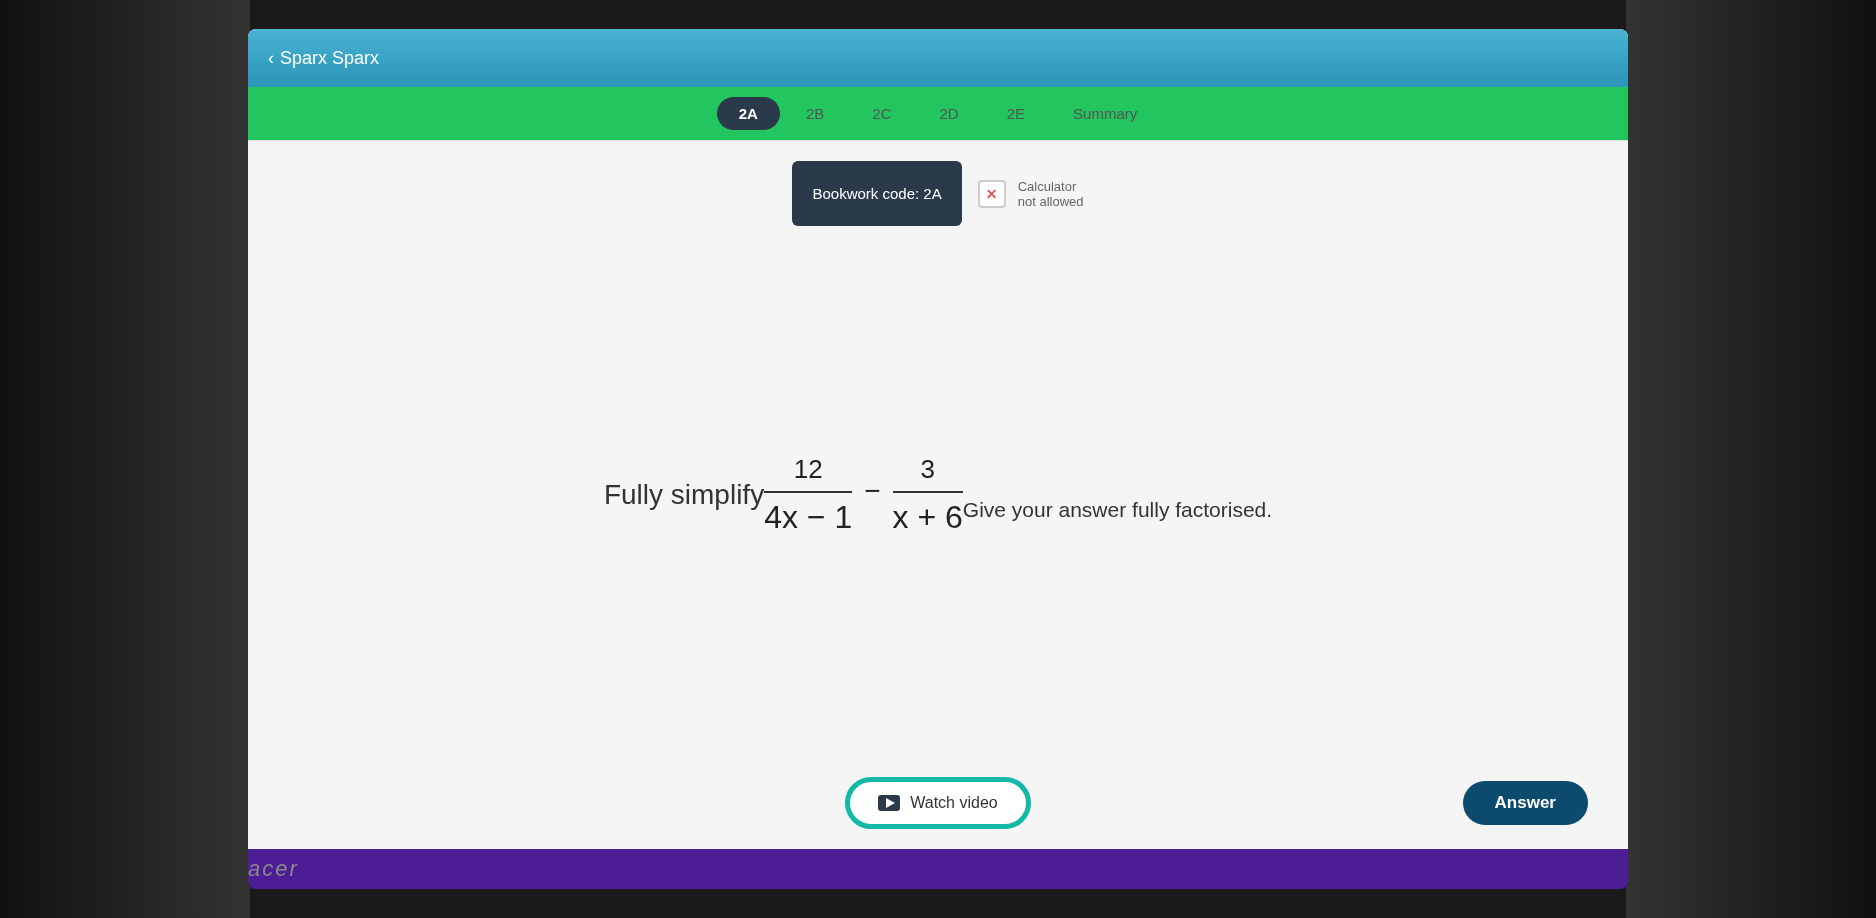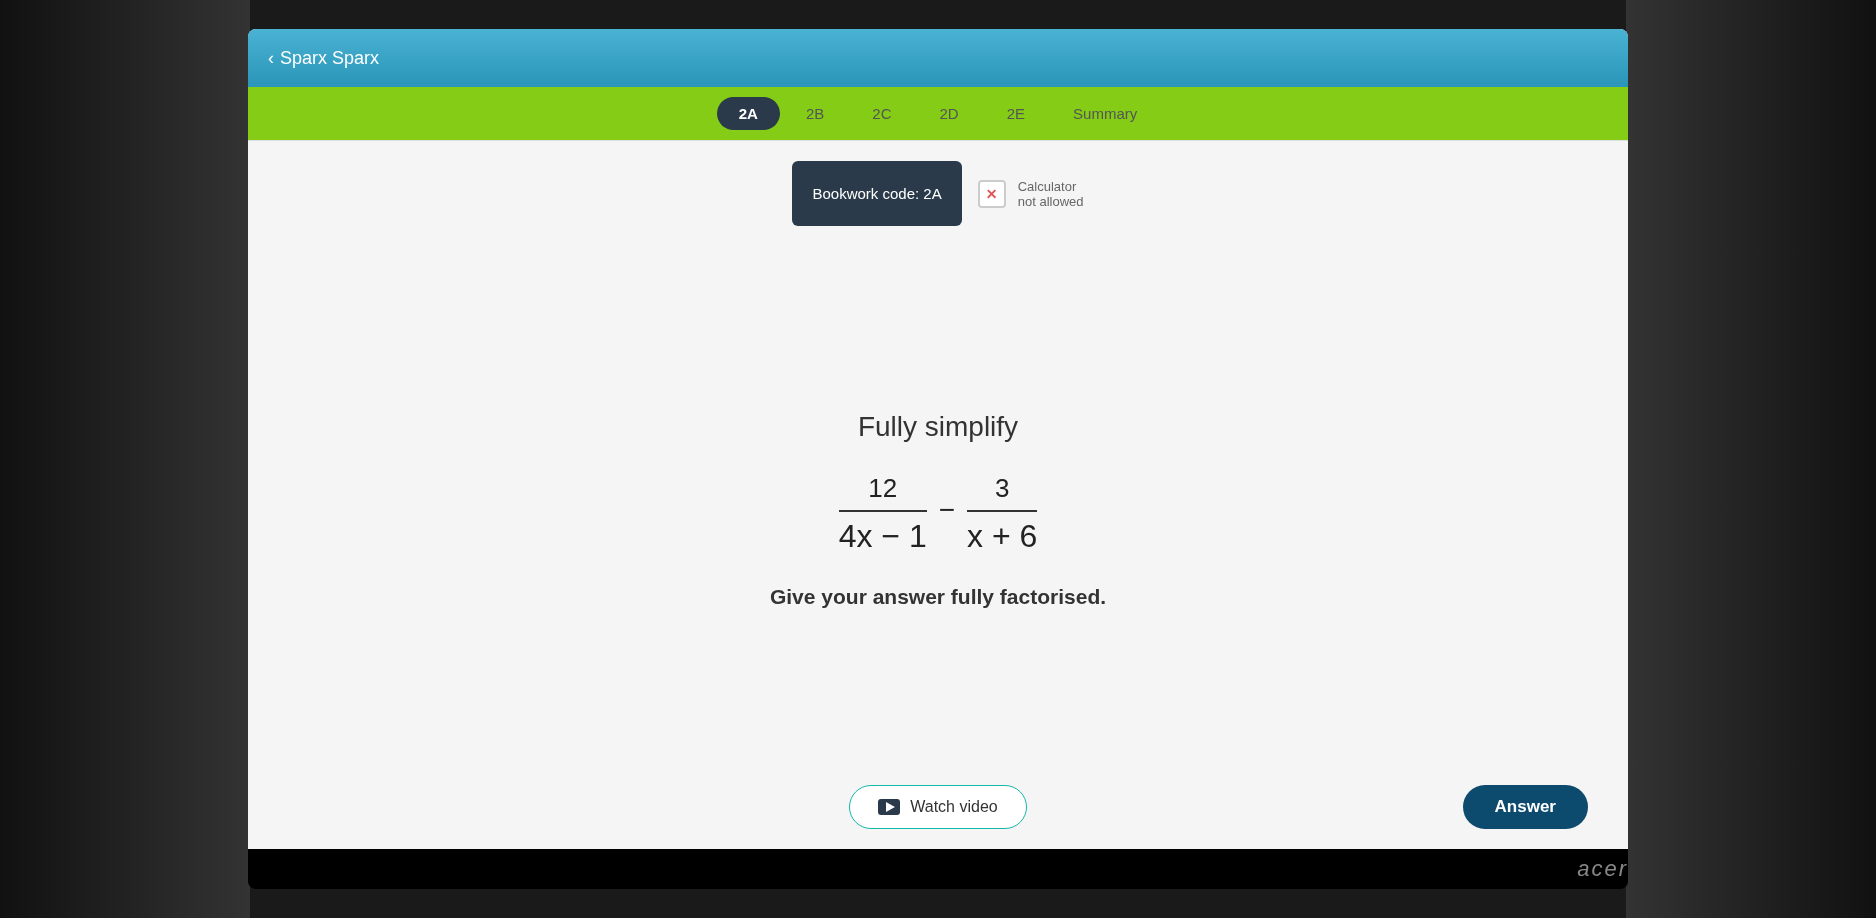--- a/index.html
+++ b/index.html
@@ -50,21 +50,21 @@
       margin-right: 12px;
       cursor: pointer;
       display: flex;
       align-items: center;
       gap: 6px;
       text-decoration: none;
     }
 
     
     .tab-nav {
-      background: #84cc16;
+      background: #22c55e;
       display: flex;
       align-items: center;
       justify-content: center;
       padding: 10px 0;
       gap: 4px;
       border-bottom: 1px solid #ddd;
       flex-shrink: 0;
     }
 
     .tab {
@@ -134,21 +134,21 @@
       content: '✕';
       color: #e05555;
       font-size: 14px;
       font-weight: bold;
     }
 
     
     .question-area {
       flex: 1;
       display: flex;
-      flex-direction: column;
+      flex-direction: row;
       align-items: center;
       justify-content: center;
       padding-bottom: 96px;
     }
 
     .question-text {
       font-size: 28px;
       color: #333;
       margin-bottom: 30px;
       font-weight: 400;
@@ -187,37 +187,37 @@
     }
 
     .minus-sign {
       font-size: 28px;
       padding-bottom: 8px;
     }
 
     .subtext {
       font-size: 21px;
       color: #333;
-      font-weight: 700;
+      font-weight: 400;
     }
 
     
     .bottom-bar {
       position: absolute;
       bottom: 20px;
       left: 0;
       right: 0;
       display: flex;
       align-items: center;
       justify-content: center;
       padding: 0 40px;
     }
 
     .watch-video-btn {
-      border: 1px solid #14b8a6;
+      border: 5px solid #14b8a6;
       background: white;
       color: #333;
       padding: 12px 28px;
       border-radius: 30px;
       font-size: 16px;
       cursor: pointer;
       display: flex;
       align-items: center;
       gap: 10px;
     }
@@ -249,25 +249,25 @@
       font-size: 17px;
       font-weight: 600;
       cursor: pointer;
       border: none;
       position: absolute;
       right: 40px;
     }
 
     
     .monitor-bottom {
-      background: #000000;
+      background: #4c1d95;
       height: 40px;
       display: flex;
       align-items: center;
-      justify-content: flex-end;
+      justify-content: flex-start;
     }
 
     .monitor-brand {
       color: #888;
       font-size: 22px;
       font-style: italic;
       font-weight: 300;
       letter-spacing: 2px;
     }
 

